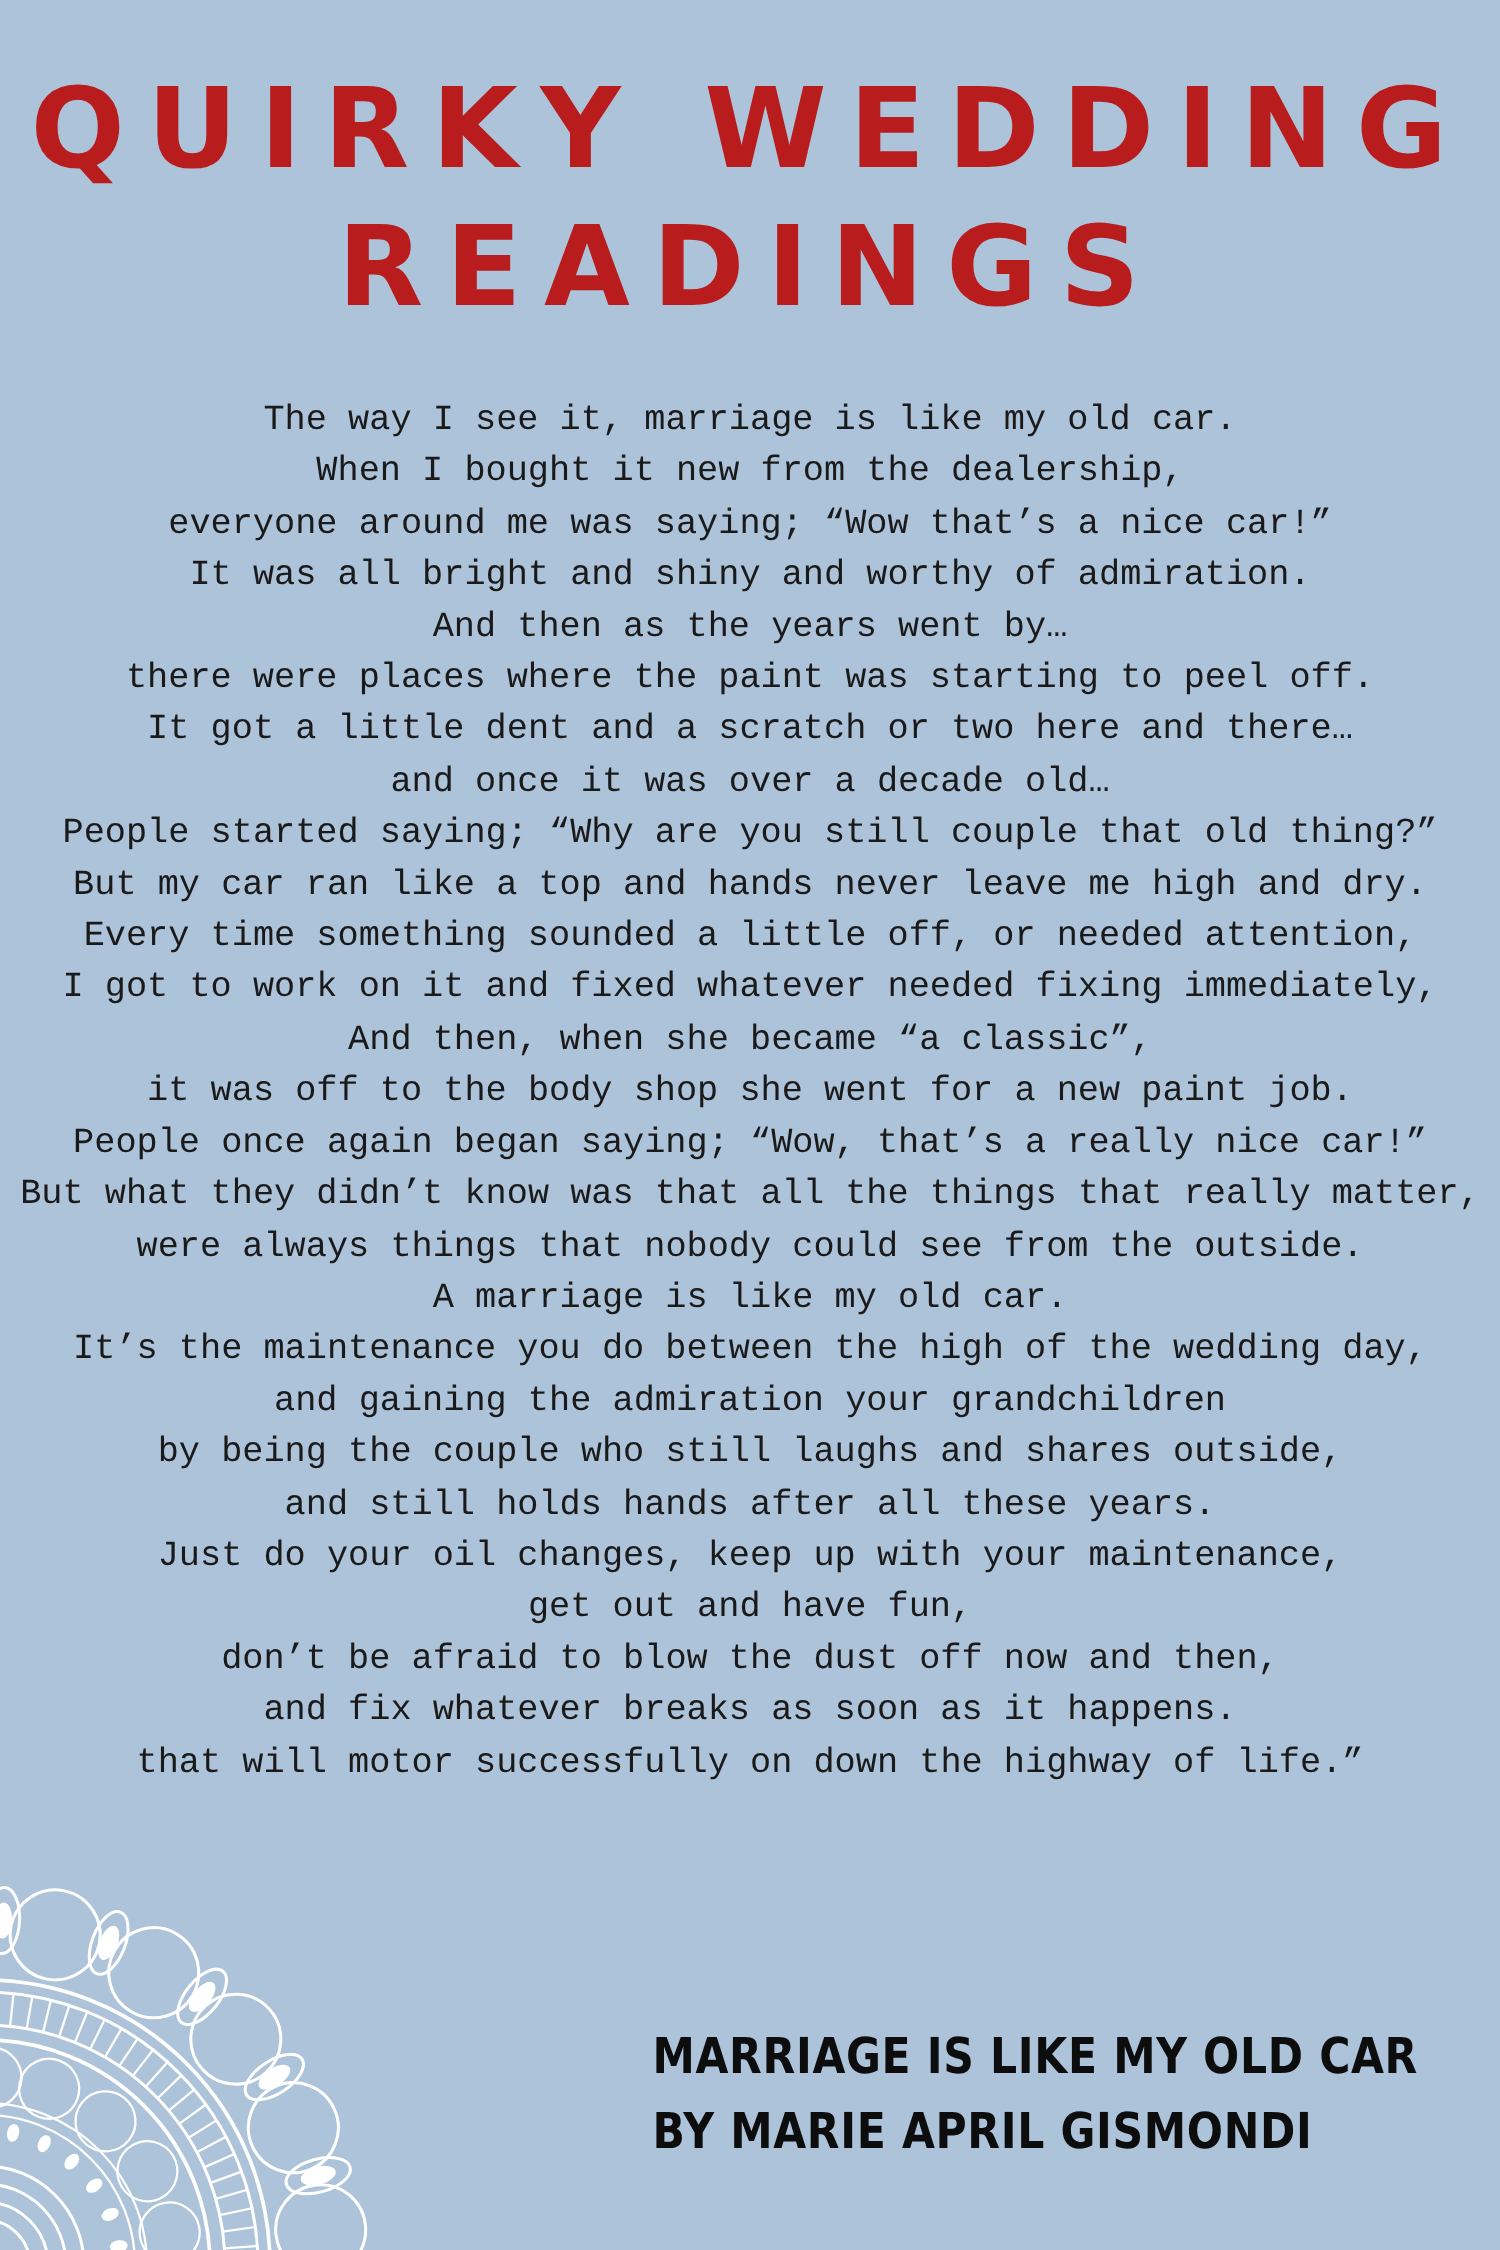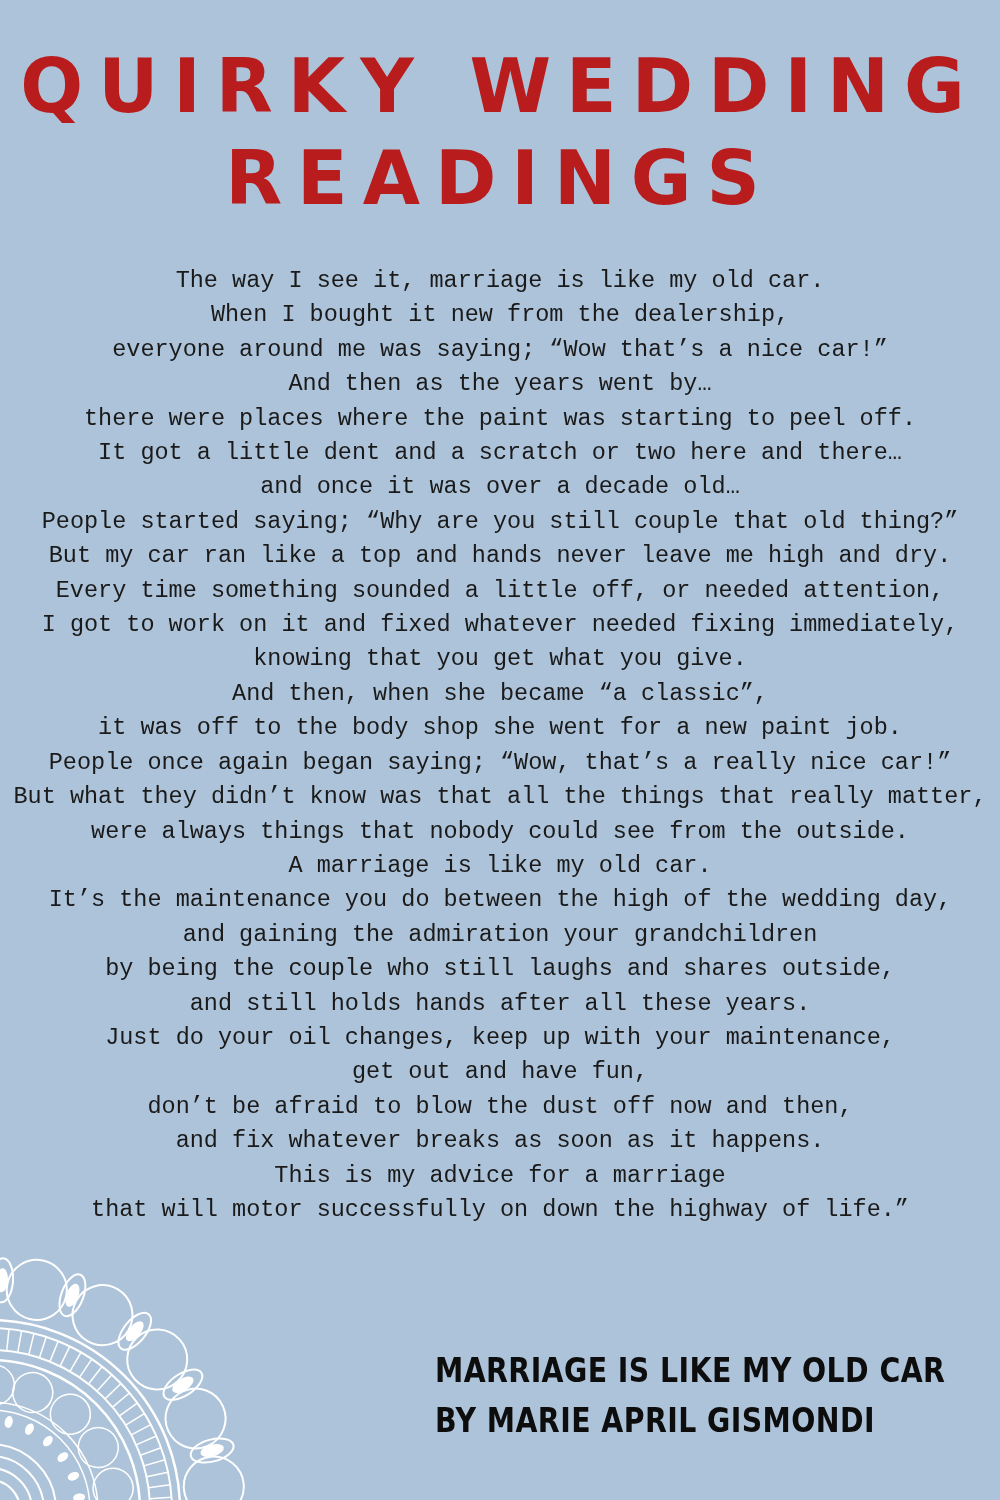--- a/index.html
+++ b/index.html
@@ -37,44 +37,43 @@
 
 <div class="title">
   <span class="line">QUIRKY WEDDING</span>
   <span class="line">READINGS</span>
 </div>
 
 <div class="poem">
   <span class="line">The way I see it, marriage is like my old car.</span>
   <span class="line">When I bought it new from the dealership,</span>
   <span class="line">everyone around me was saying; “Wow that’s a nice car!”</span>
+  <span class="line">It was all bright and shiny and worthy of admiration.</span>
   <span class="line">And then as the years went by…</span>
   <span class="line">there were places where the paint was starting to peel off.</span>
   <span class="line">It got a little dent and a scratch or two here and there…</span>
   <span class="line">and once it was over a decade old…</span>
   <span class="line">People started saying; “Why are you still couple that old thing?”</span>
   <span class="line">But my car ran like a top and hands never leave me high and dry.</span>
   <span class="line">Every time something sounded a little off, or needed attention,</span>
   <span class="line">I got to work on it and fixed whatever needed fixing immediately,</span>
-  <span class="line">knowing that you get what you give.</span>
   <span class="line">And then, when she became “a classic”,</span>
   <span class="line">it was off to the body shop she went for a new paint job.</span>
   <span class="line">People once again began saying; “Wow, that’s a really nice car!”</span>
   <span class="line">But what they didn’t know was that all the things that really matter,</span>
   <span class="line">were always things that nobody could see from the outside.</span>
   <span class="line">A marriage is like my old car.</span>
   <span class="line">It’s the maintenance you do between the high of the wedding day,</span>
   <span class="line">and gaining the admiration your grandchildren</span>
   <span class="line">by being the couple who still laughs and shares outside,</span>
   <span class="line">and still holds hands after all these years.</span>
   <span class="line">Just do your oil changes, keep up with your maintenance,</span>
   <span class="line">get out and have fun,</span>
   <span class="line">don’t be afraid to blow the dust off now and then,</span>
   <span class="line">and fix whatever breaks as soon as it happens.</span>
-  <span class="line">This is my advice for a marriage</span>
   <span class="line">that will motor successfully on down the highway of life.”</span>
 </div>
 
 <div class="credit">
   <span class="line">MARRIAGE IS LIKE MY OLD CAR</span>
   <span class="line">BY MARIE APRIL GISMONDI</span>
 </div>
 
 <svg class="mandala" viewBox="0 1200 300 300" xmlns="http://www.w3.org/2000/svg">
   <defs>

